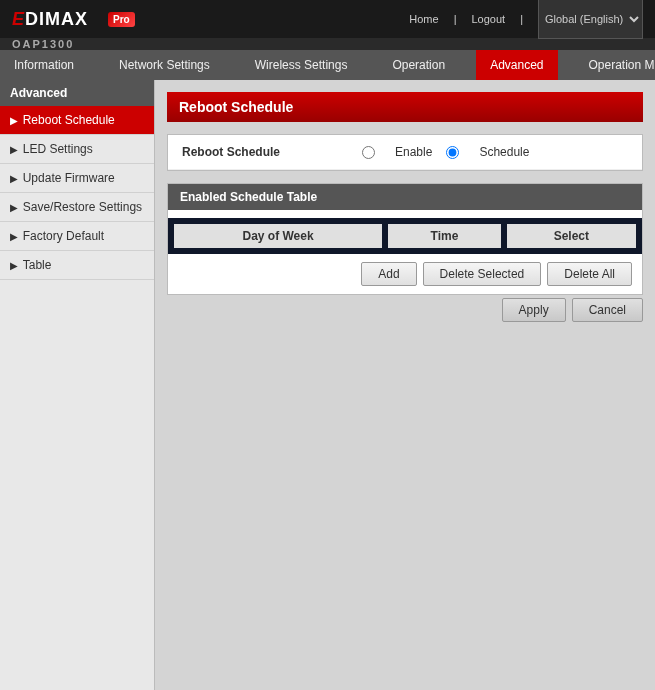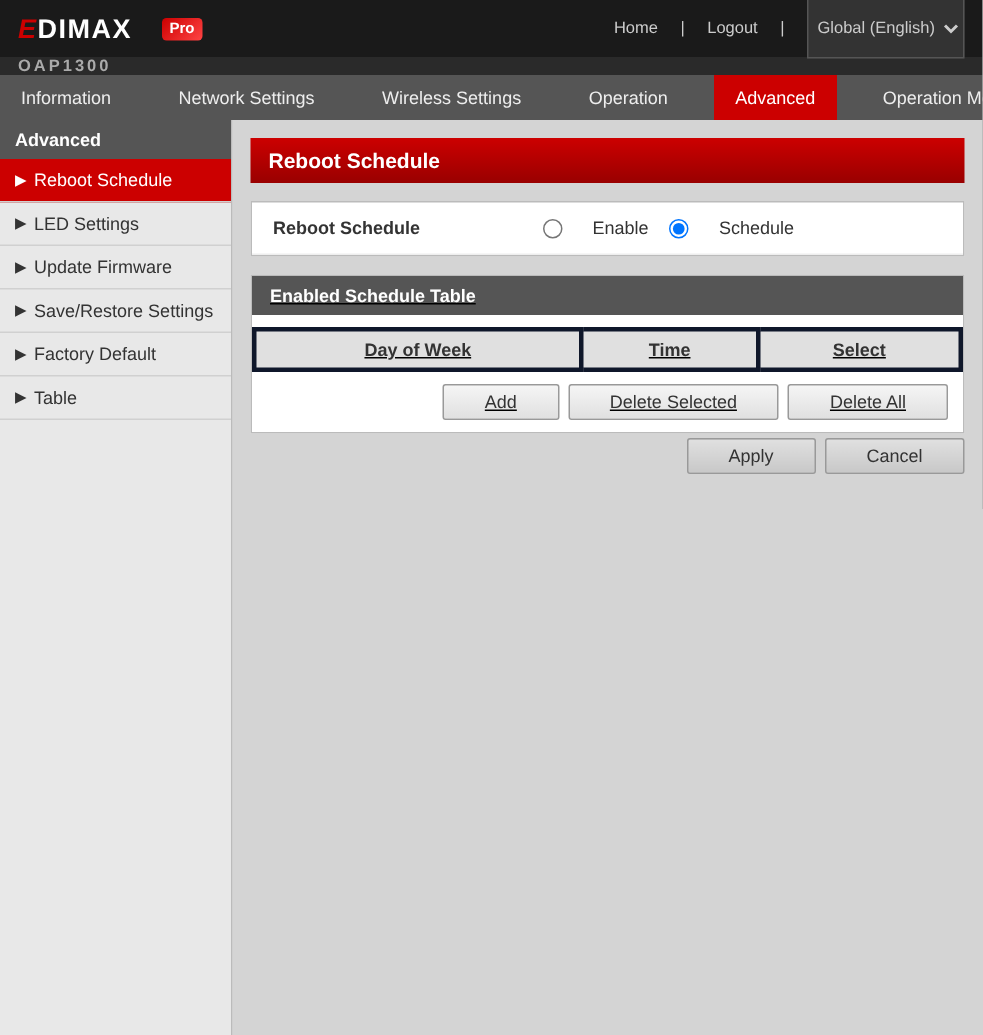--- a/index.html
+++ b/index.html
@@ -179,54 +179,53 @@
       font-size: 12px;
       color: #333;
       cursor: pointer;
       justify-content: flex-end;
     }
 
     
     .schedule-table-wrapper {
       background: white;
       border: 1px solid #bbb;
-      text-decoration: underline;
     }
     .schedule-table-header {
       background: #555;
       color: white;
       font-size: 12px;
       font-weight: bold;
       padding: 6px 12px;
     }
     .schedule-table {
       width: 100%;
       border-collapse: collapse;
       margin: 8px 0 0 0;
     }
     .schedule-table th {
       background: #e0e0e0;
       color: #333;
       font-size: 12px;
       font-weight: bold;
       padding: 5px 10px;
-      border: 3px solid #0f172a;
+      border: 6px solid #0f172a;
       text-align: center;
     }
     .table-actions {
       padding: 8px 10px;
       display: flex;
       gap: 6px;
       justify-content: flex-end;
     }
 
     
     .btn {
       font-size: 12px;
-      padding: 4px 27px;
+      padding: 4px 16px;
       border: 1px solid #999;
       cursor: pointer;
       border-radius: 2px;
     }
     .btn-default {
       background: linear-gradient(to bottom, #f5f5f5, #e0e0e0);
       color: #333;
     }
     .btn-apply {
       background: linear-gradient(to bottom, #e0e0e0, #c8c8c8);

